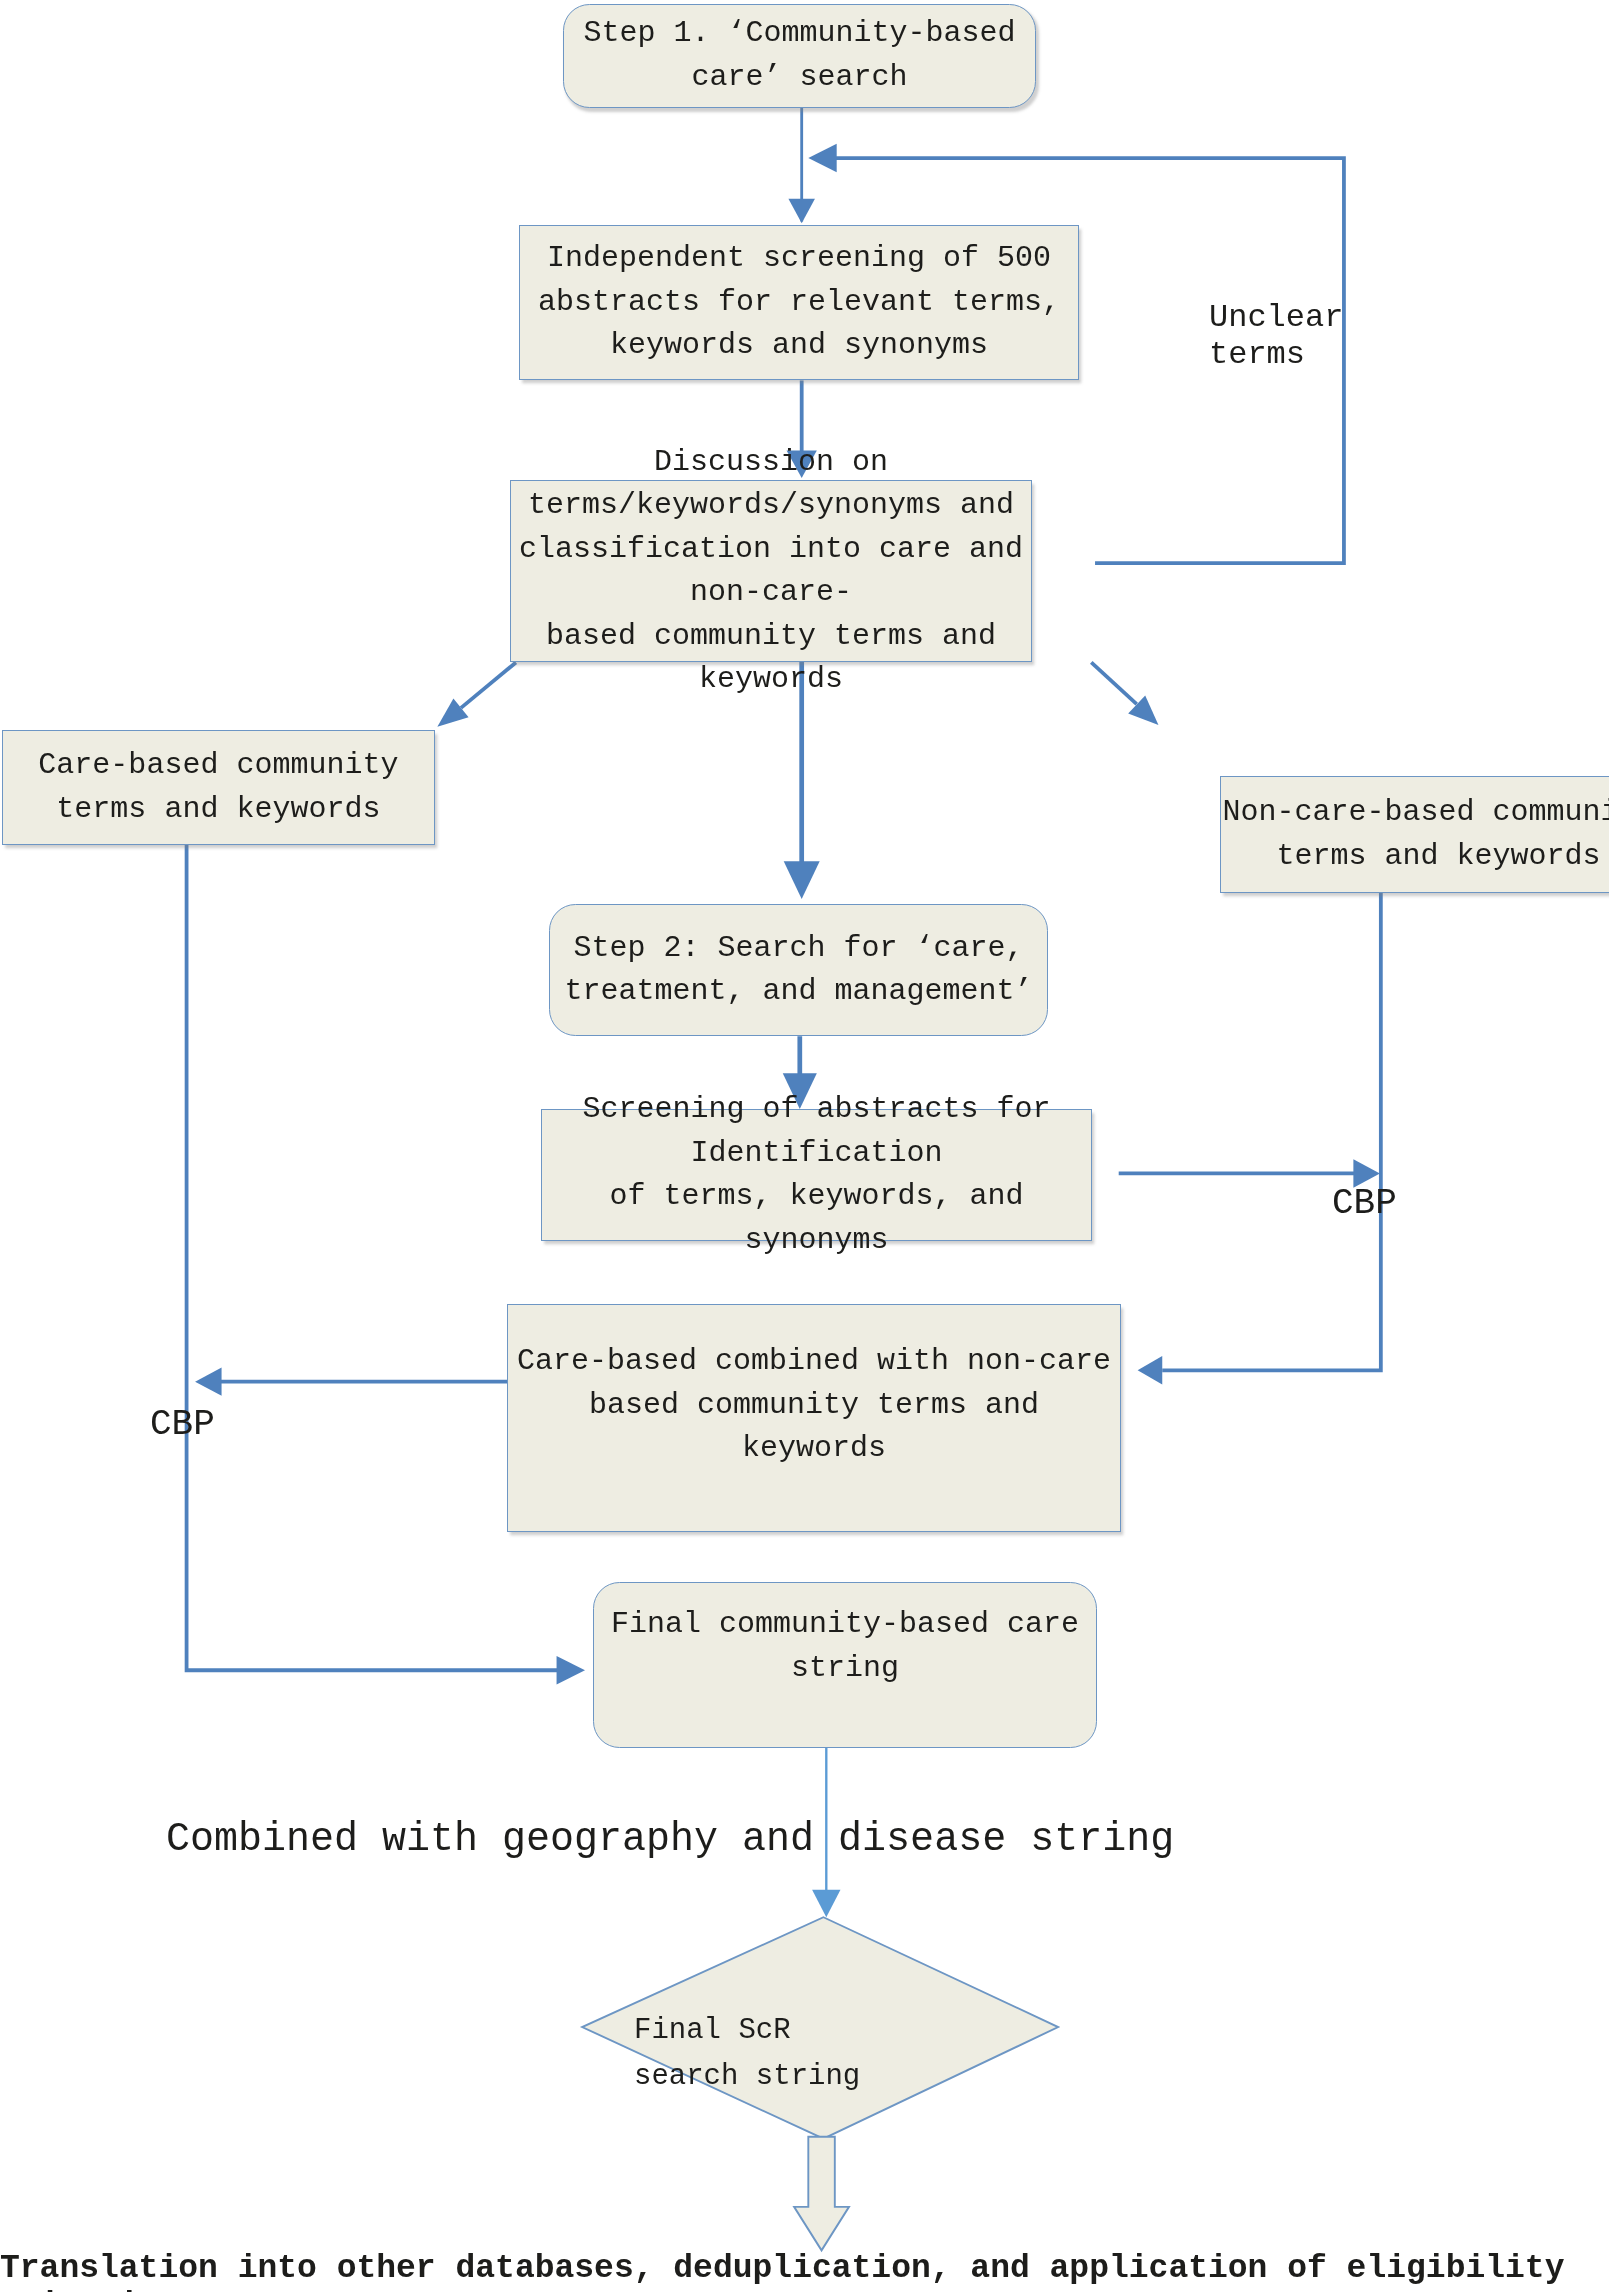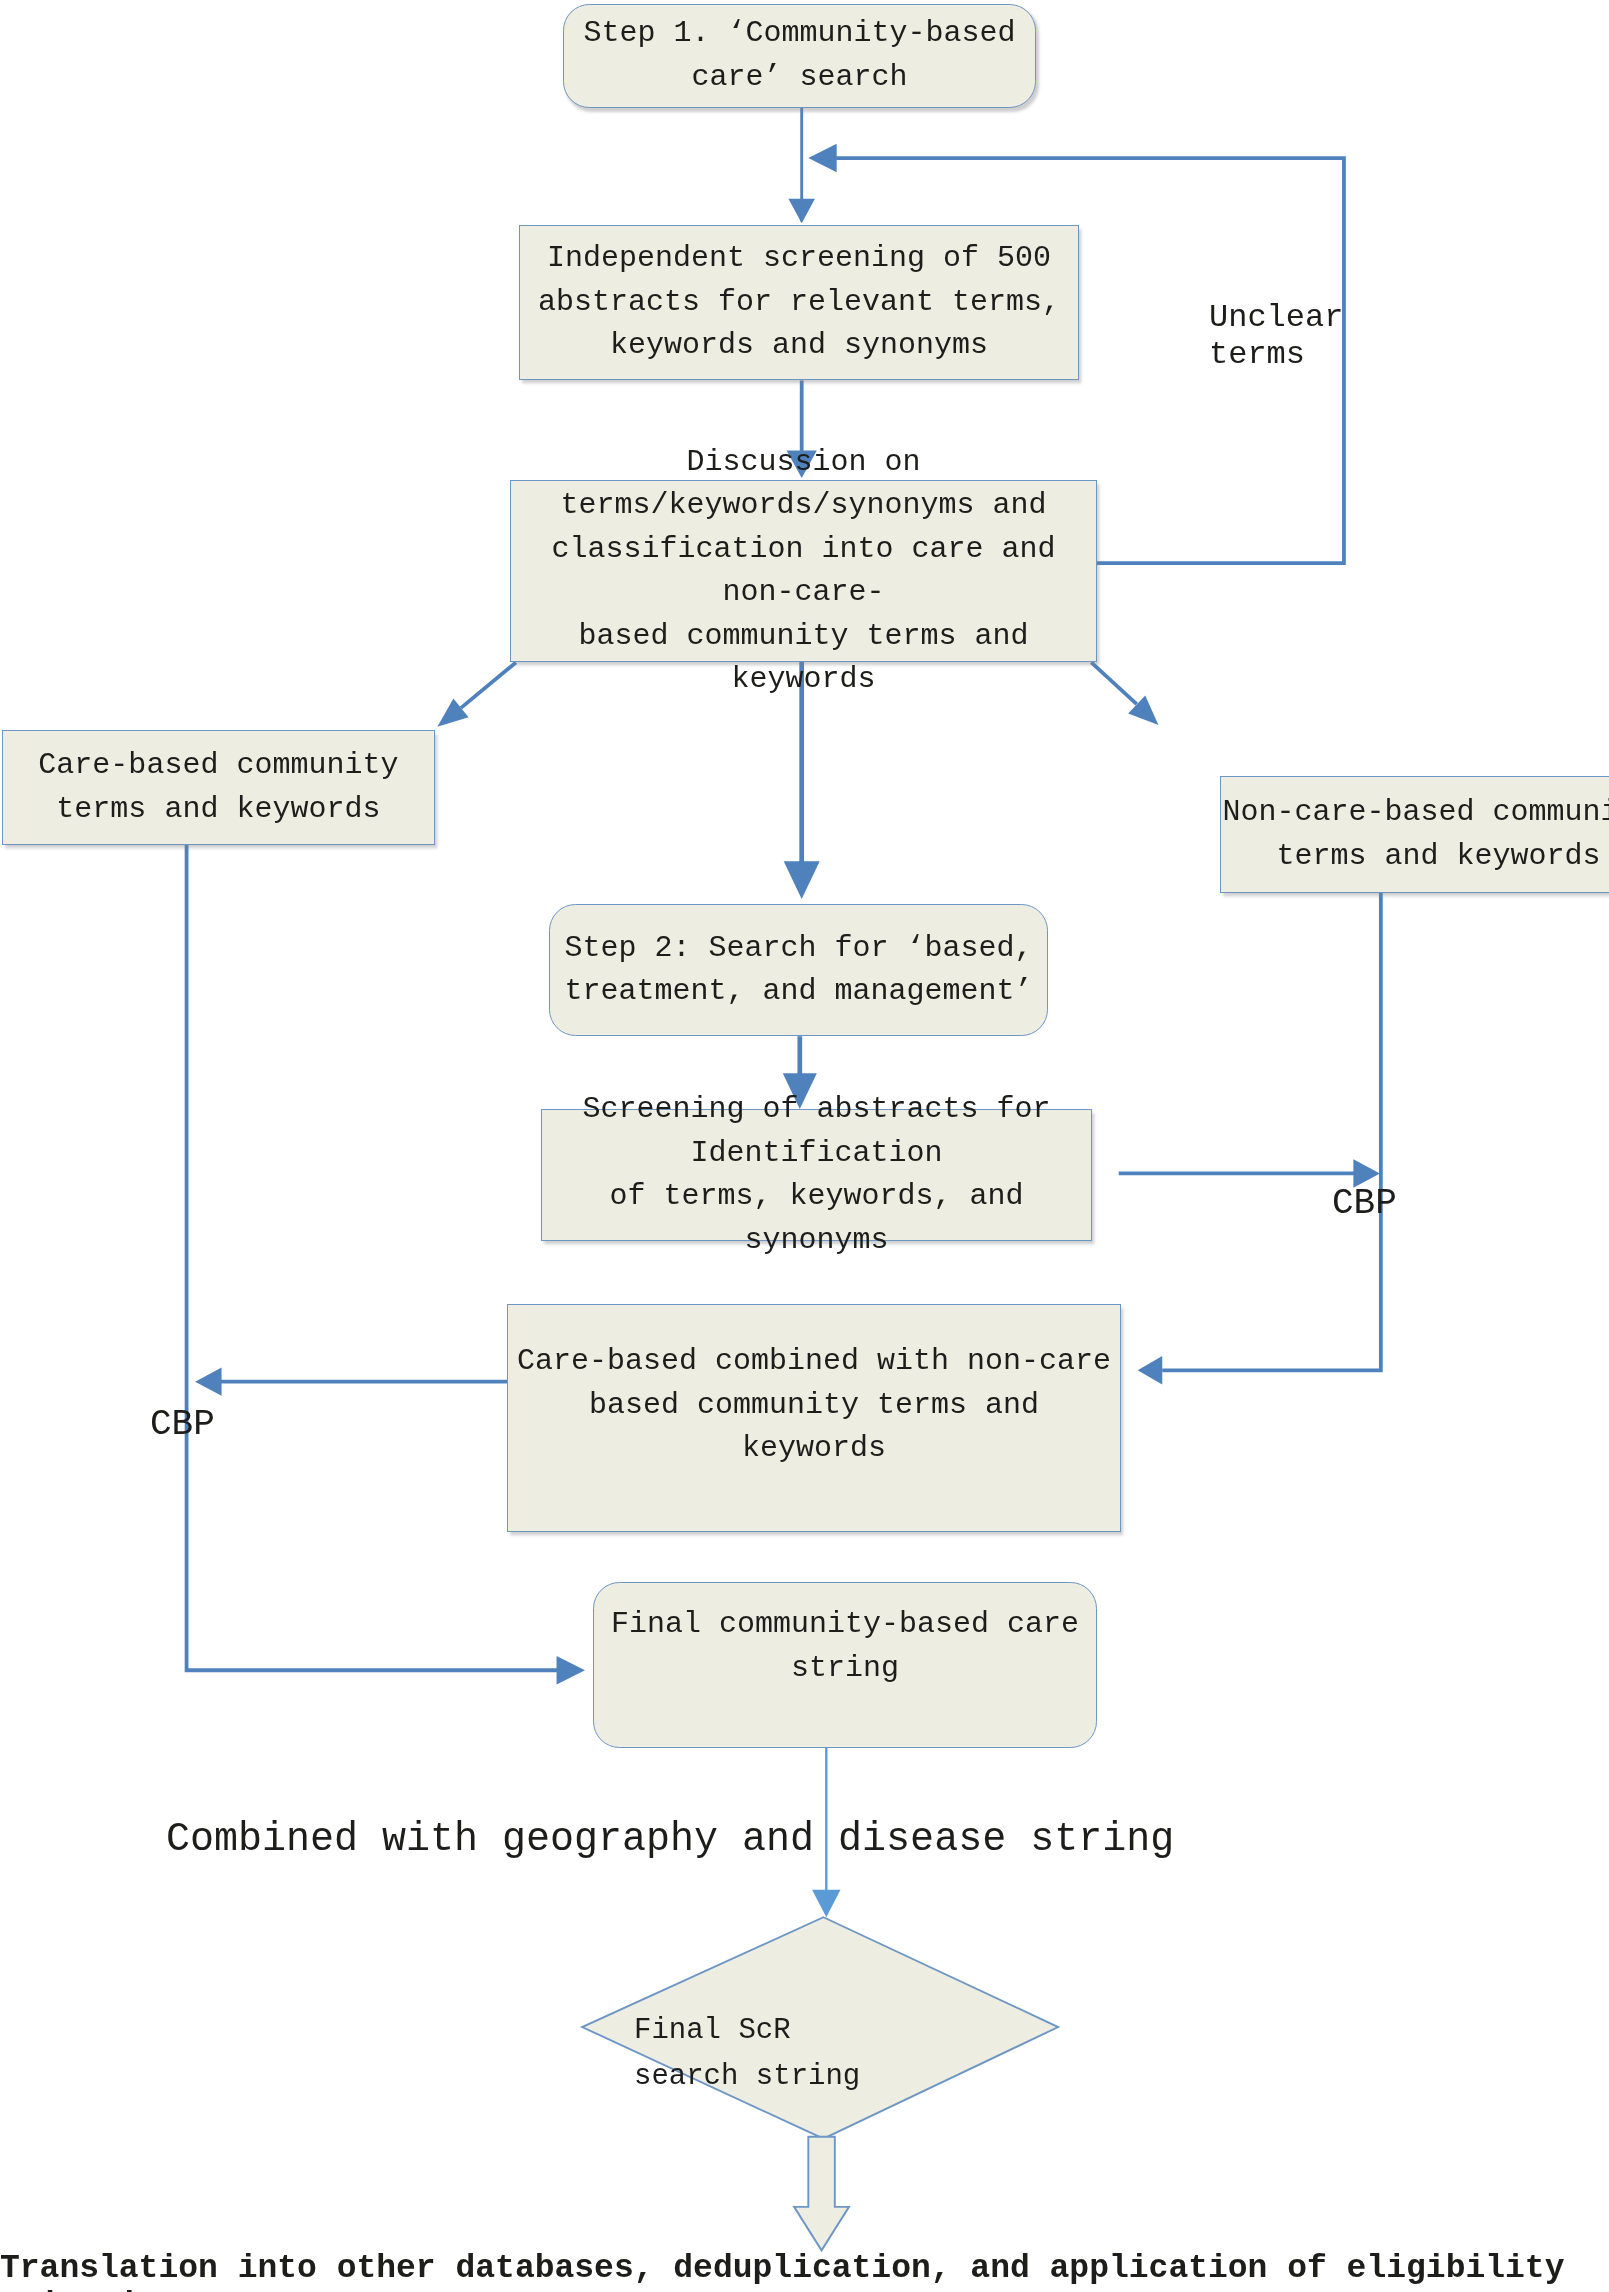--- a/index.html
+++ b/index.html
@@ -107,32 +107,32 @@
     <polygon class="shape" points="854,2258 882,2258 882,2332 897,2332 868,2378 839,2332 854,2332"></polygon>
   </svg>
 
   <div class="node rounded shadowed" style="left:563px; top:3.8px; width:473px; height:104px;">Step 1. ‘Community-based
 care’ search</div>
 
   <div class="node shadowed" style="left:519px; top:225px; width:560px; height:155px;">Independent screening of 500
 abstracts for relevant terms,
 keywords and synonyms</div>
 
-  <div class="node shadowed" style="left:510px; top:480px; width:587px; height:182px;">Discussion on
+  <div class="node shadowed" style="left:510px; top:480px; width:522px; height:182px;">Discussion on
 terms/keywords/synonyms and
 classification into care and non-care-
 based community terms and keywords</div>
 
   <div class="node shadowed" style="left:1.9px; top:730px; width:433px; height:115px;">Care-based community
 terms and keywords</div>
 
   <div class="node shadowed" style="left:1220px; top:737px; width:437px; height:117px;margin-top:39px;">Non-care-based community
 terms and keywords</div>
 
-  <div class="node rounded" style="left:549px; top:904px; width:499px; height:132px;">Step 2: Search for ‘based,
+  <div class="node rounded" style="left:549px; top:904px; width:499px; height:132px;">Step 2: Search for ‘care,
 treatment, and management’</div>
 
   <div class="node shadowed" style="left:541px; top:1109px; width:551px; height:132px; ">Screening of abstracts for Identification
 of terms, keywords, and synonyms</div>
 
   <div class="node shadowed" style="left:507px; top:1304px; width:614px; height:228px; padding-bottom:24.6px;">Care-based combined with non-care
 based community terms and keywords</div>
 
   <div class="node rounded" style="left:593px; top:1582px; width:504px; height:166px; padding-bottom:37px;">Final community-based care
 string</div>

